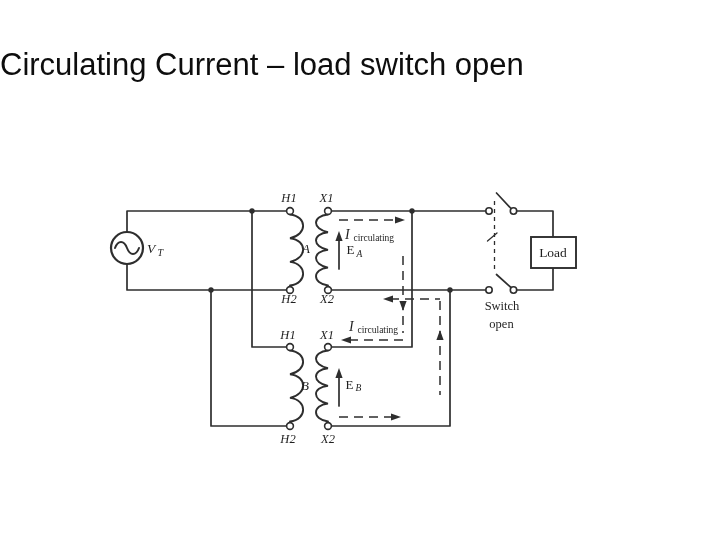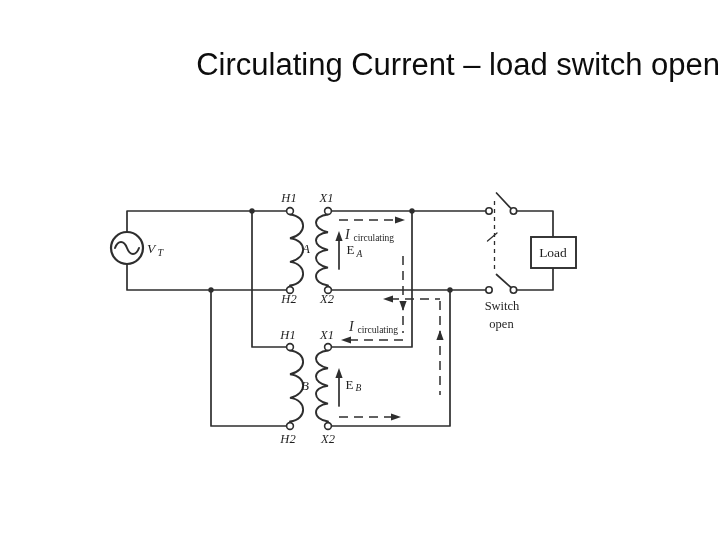--- a/index.html
+++ b/index.html
@@ -1,18 +1,18 @@
 <!DOCTYPE html>
 <html><head>
 <meta charset="utf-8">
 <style>
   html,body{margin:0;padding:0;background:#ffffff;}
   .slide{position:relative;width:720px;height:540px;background:#ffffff;overflow:hidden;
          font-family:"Liberation Serif",serif;}
-  .title{position:absolute;left:0;top:47px;width:720px;text-align:right;
+  .title{position:absolute;left:0;top:47px;width:720px;text-align:left;
          font-family:"Liberation Sans",sans-serif;font-size:31px;font-weight:400;
          color:#0d0d0d;letter-spacing:0px;}
   svg{position:absolute;left:0;top:0;}
   .w{fill:none;stroke:#2e2e2e;stroke-width:1.7;stroke-linecap:round;stroke-linejoin:round;}
   .coil{fill:none;stroke:#2e2e2e;stroke-width:1.9;stroke-linecap:round;}
   .dash{fill:none;stroke:#2e2e2e;stroke-width:1.5;stroke-dasharray:9 6;}
   .dash2{fill:none;stroke:#2e2e2e;stroke-width:1.3;stroke-dasharray:4 4;}
   .term{fill:#ffffff;stroke:#2e2e2e;stroke-width:1.6;}
   .dot{fill:#2e2e2e;stroke:none;}
   .ah{fill:#2e2e2e;stroke:none;}

